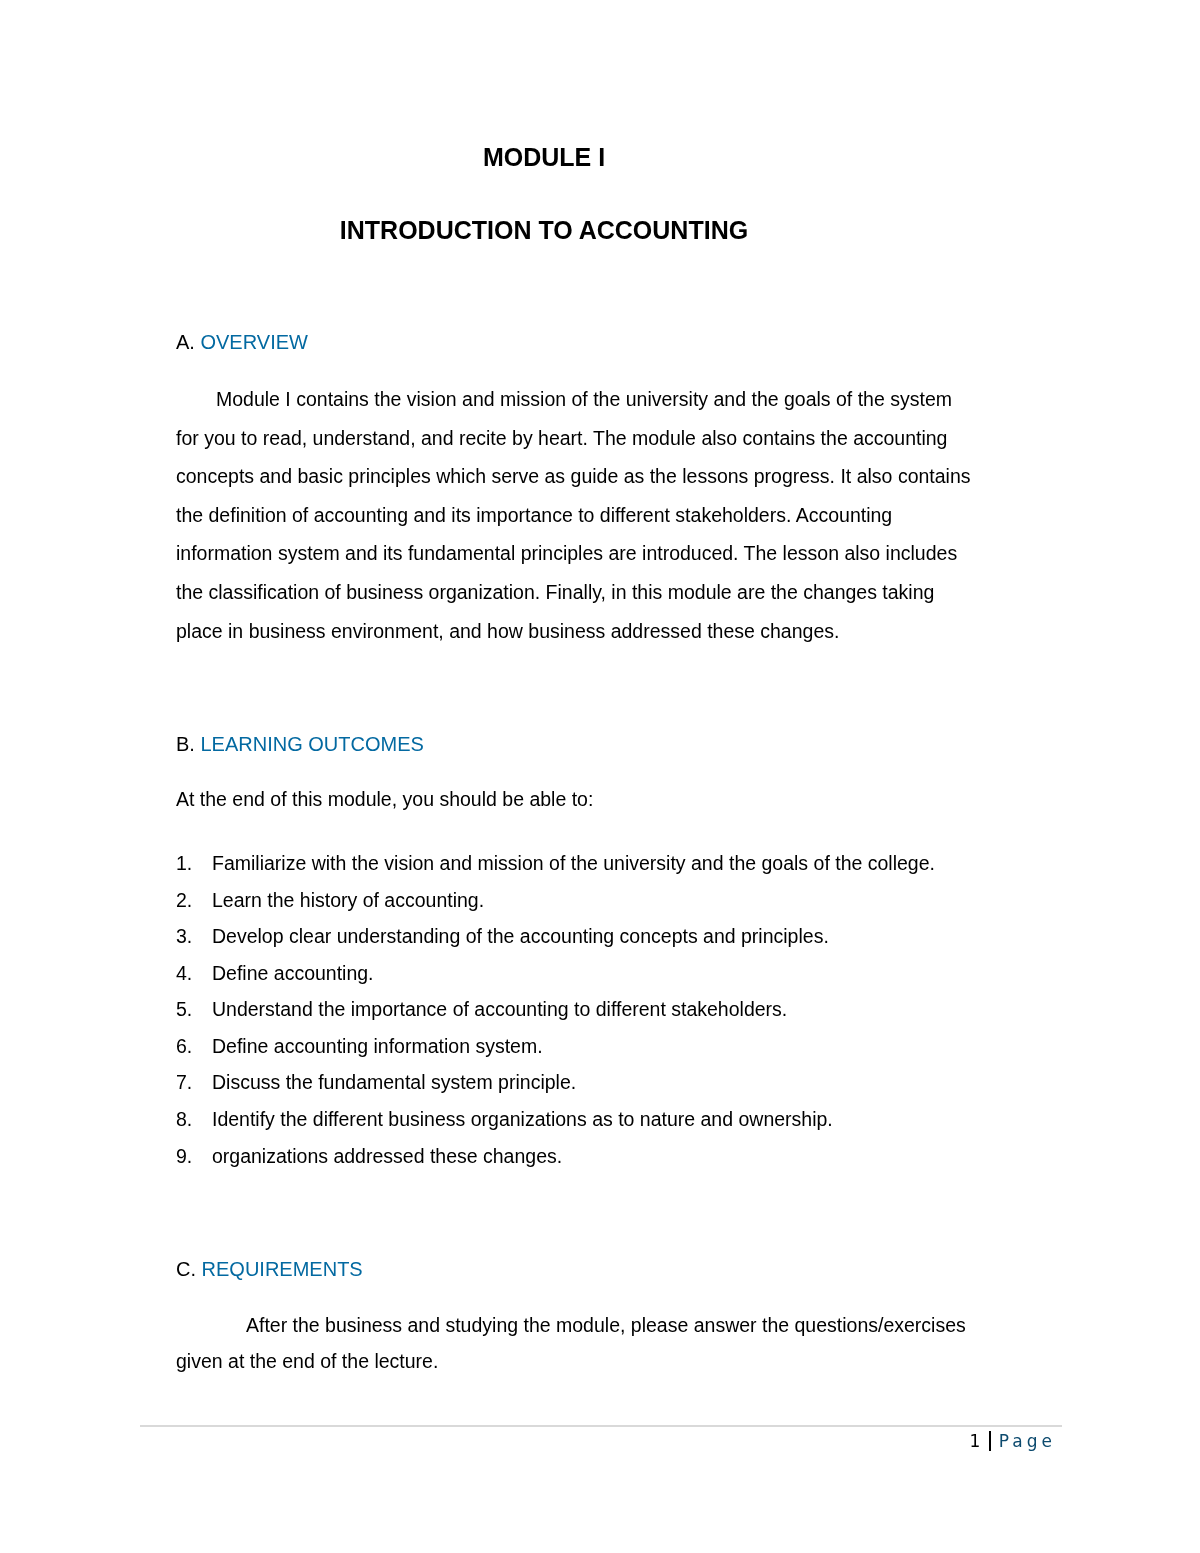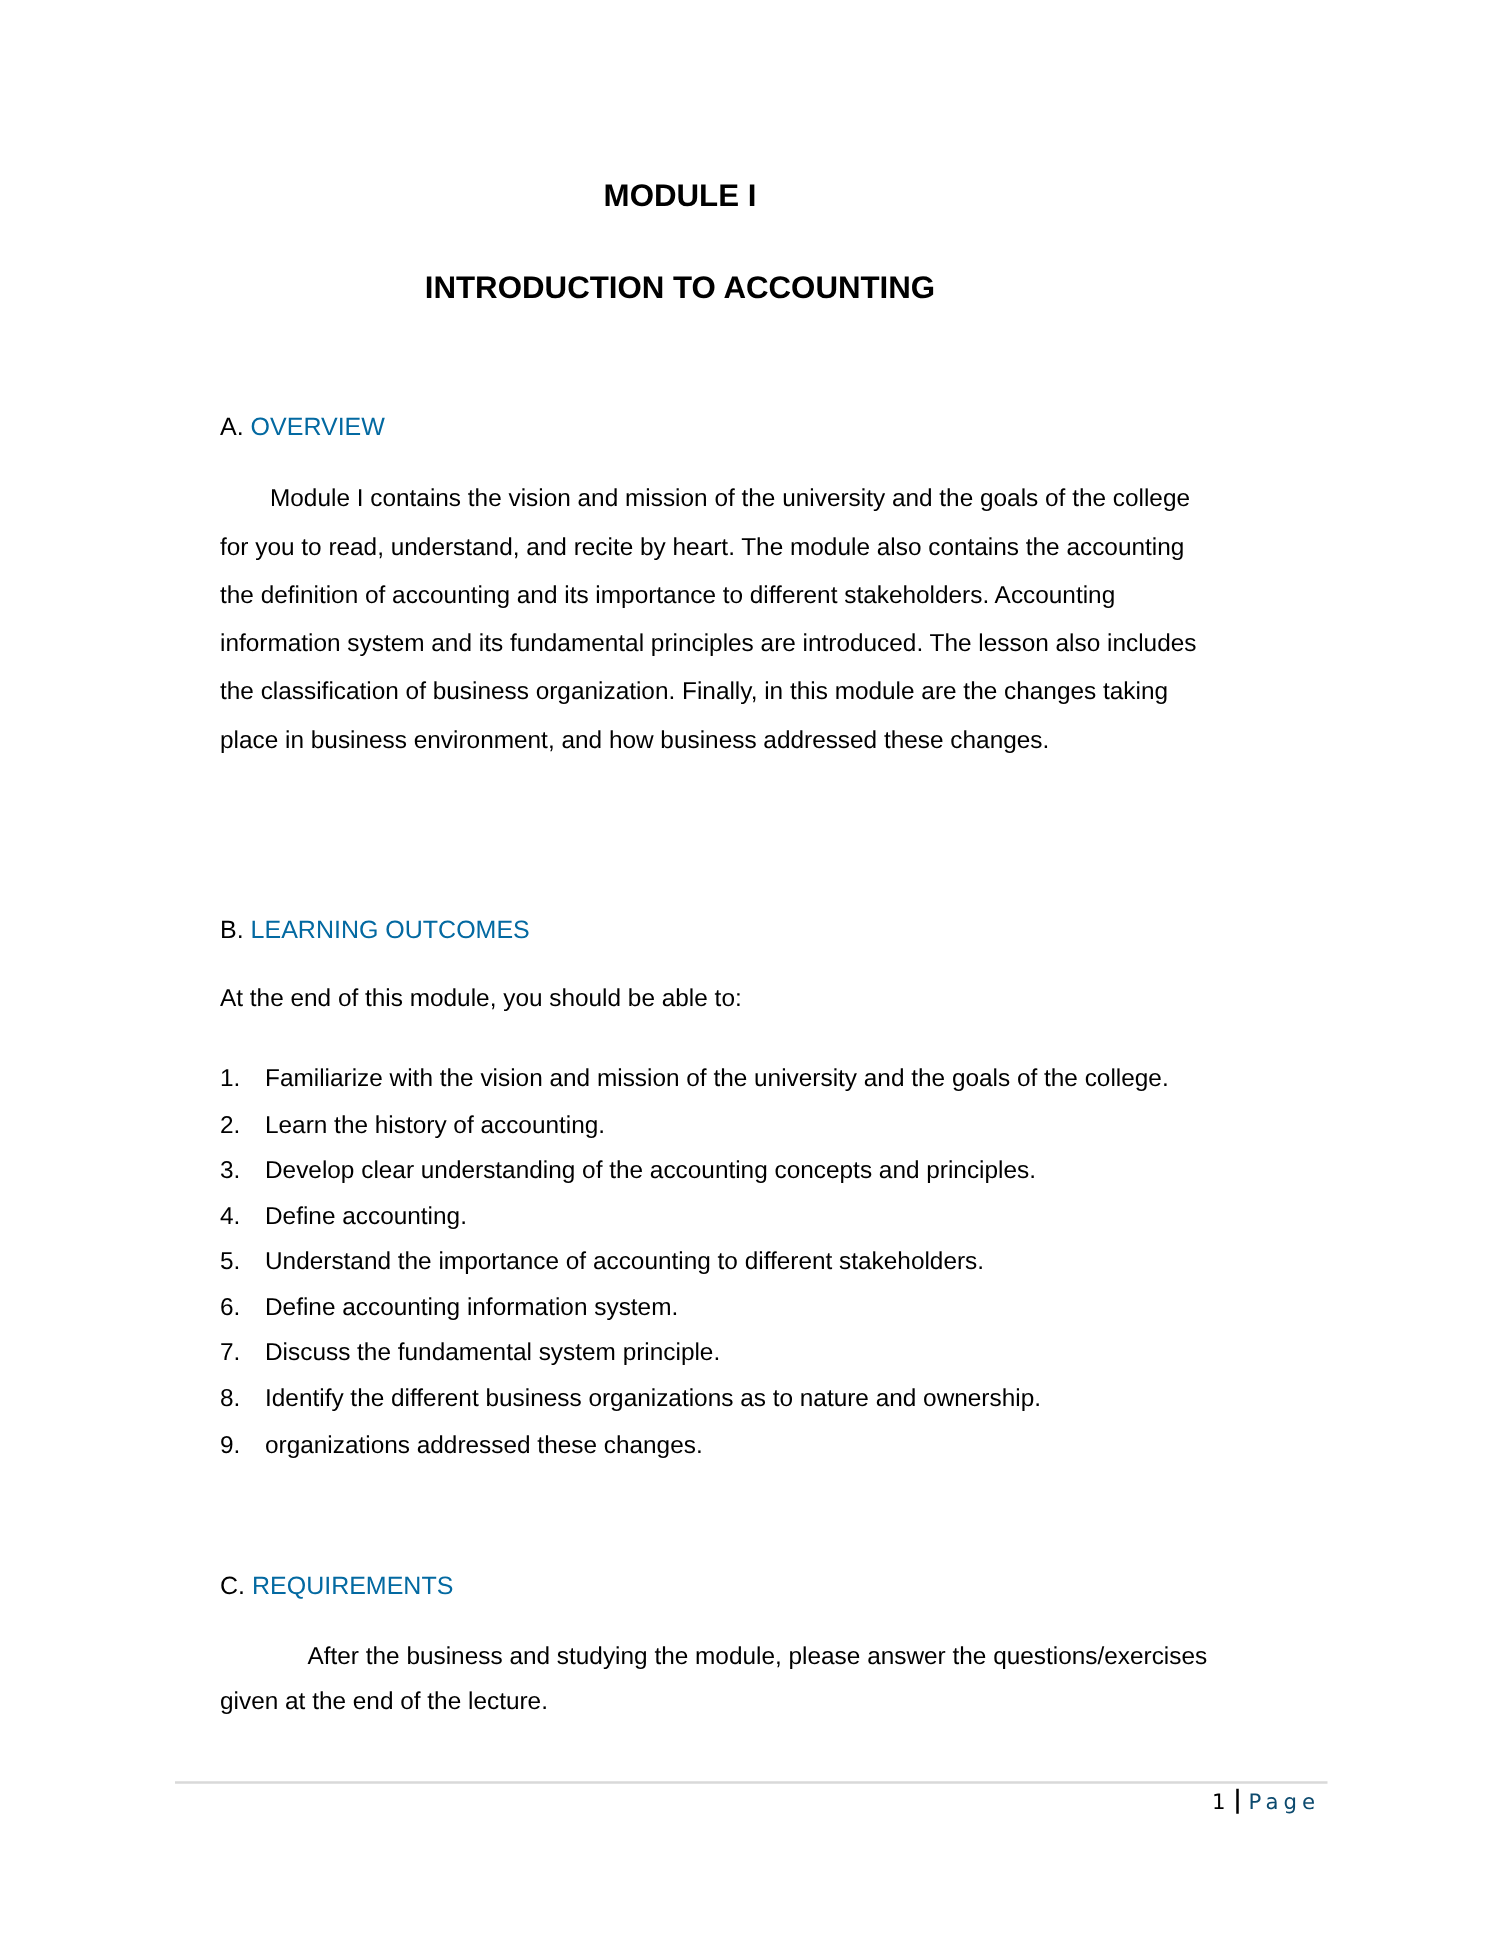--- a/index.html
+++ b/index.html
@@ -118,22 +118,23 @@
 
   <div class="title title-1">MODULE I</div>
   <div class="title title-2">INTRODUCTION TO ACCOUNTING</div>
 
   <div class="section-heading" style="top:331px;">
     <span class="letter">A.</span>
     <span class="label">OVERVIEW</span>
   </div>
 
   <div class="para" style="top:380px;">
-    <span class="line indent-1">Module I contains the vision and mission of the university and the goals of the college</span>
+    <span class="line indent-1">Module I contains the vision and mission of the university and the goals of the system</span>
     <span class="line">for you to read, understand, and recite by heart. The module also contains the accounting</span>
+    <span class="line">concepts and basic principles which serve as guide as the lessons progress. It also contains</span>
     <span class="line">the definition of accounting and its importance to different stakeholders. Accounting</span>
     <span class="line">information system and its fundamental principles are introduced. The lesson also includes</span>
     <span class="line">the classification of business organization. Finally, in this module are the changes taking</span>
     <span class="line">place in business environment, and how business addressed these changes.</span>
   </div>
 
   <div class="section-heading" style="top:733px;">
     <span class="letter">B.</span>
     <span class="label">LEARNING OUTCOMES</span>
   </div>

